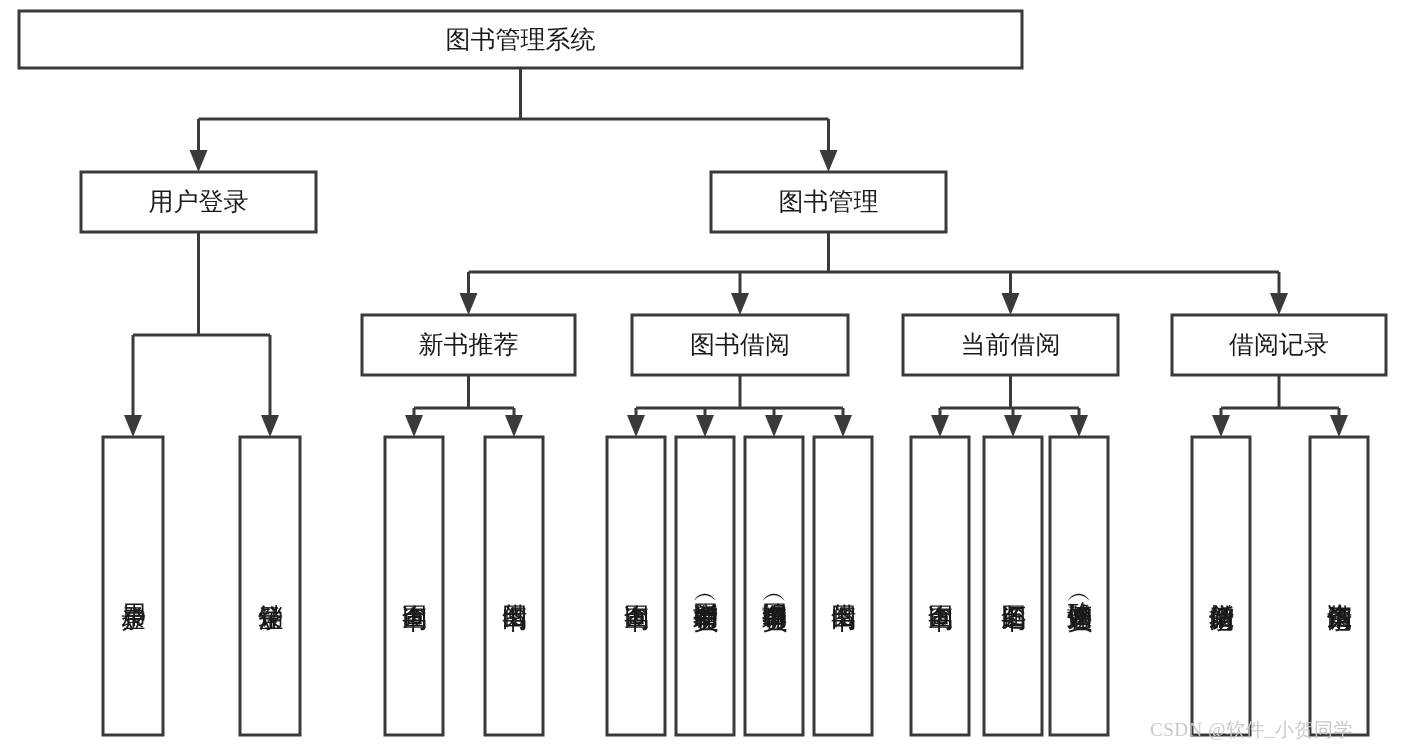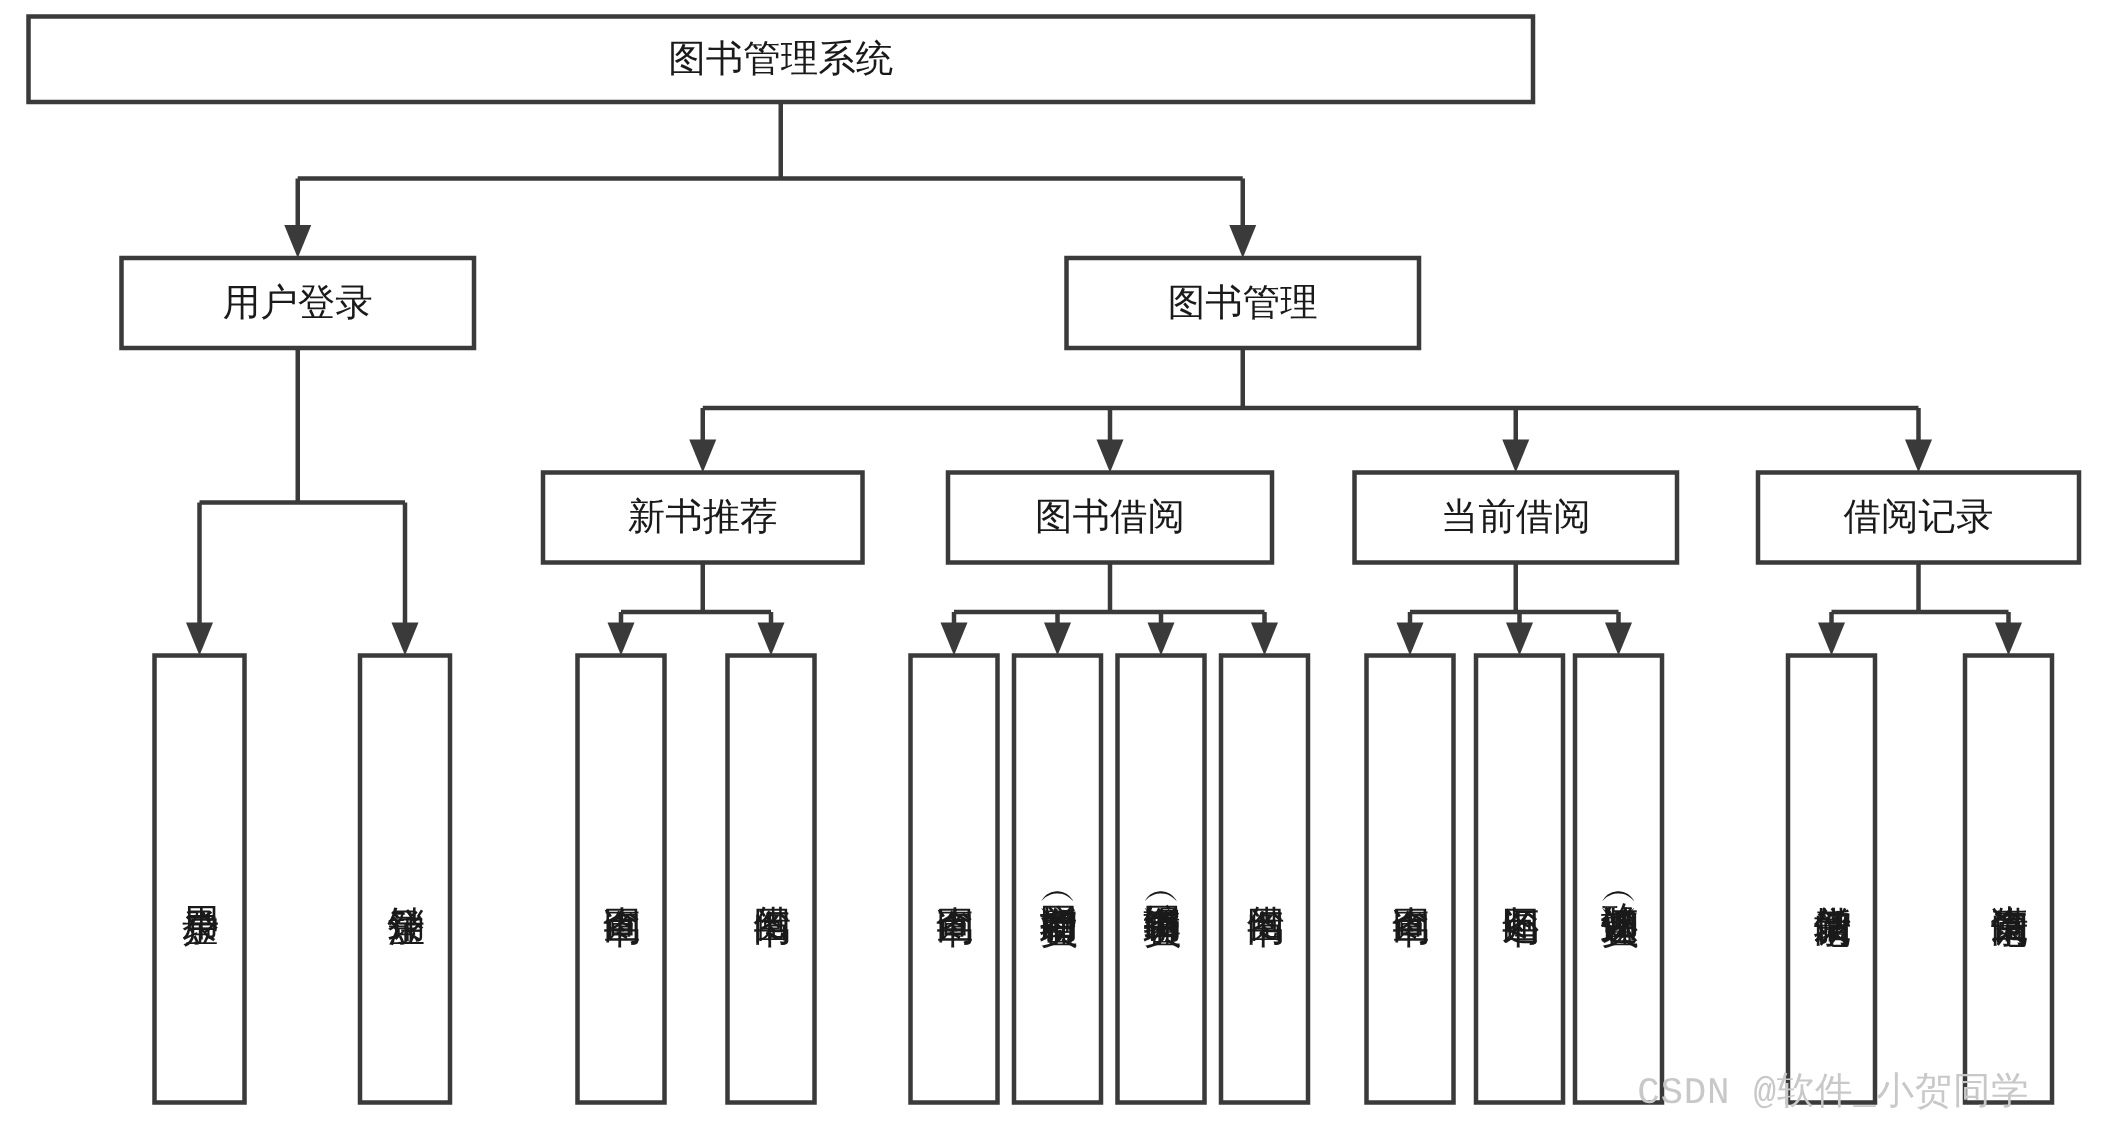--- a/index.html
+++ b/index.html
@@ -70,22 +70,22 @@
     font-size: 25px;
     line-height: 1.06;
     letter-spacing: 1px;
     color: #1a1a1a;
     white-space: nowrap;
   }
   #watermark {
     position: absolute;
     right: 8px;
     bottom: 4px;
-    font-family: Liberation Mono, monospace;
-    font-size: 25px;
+    font-family: Liberation Serif, serif;
+    font-size: 19px;
     color: #c8c8c8;
     letter-spacing: 0.5px;
     white-space: nowrap;
     pointer-events: none;
   }
 </style>
 </head>
 <body>
 
 <div id="diagram-root">

